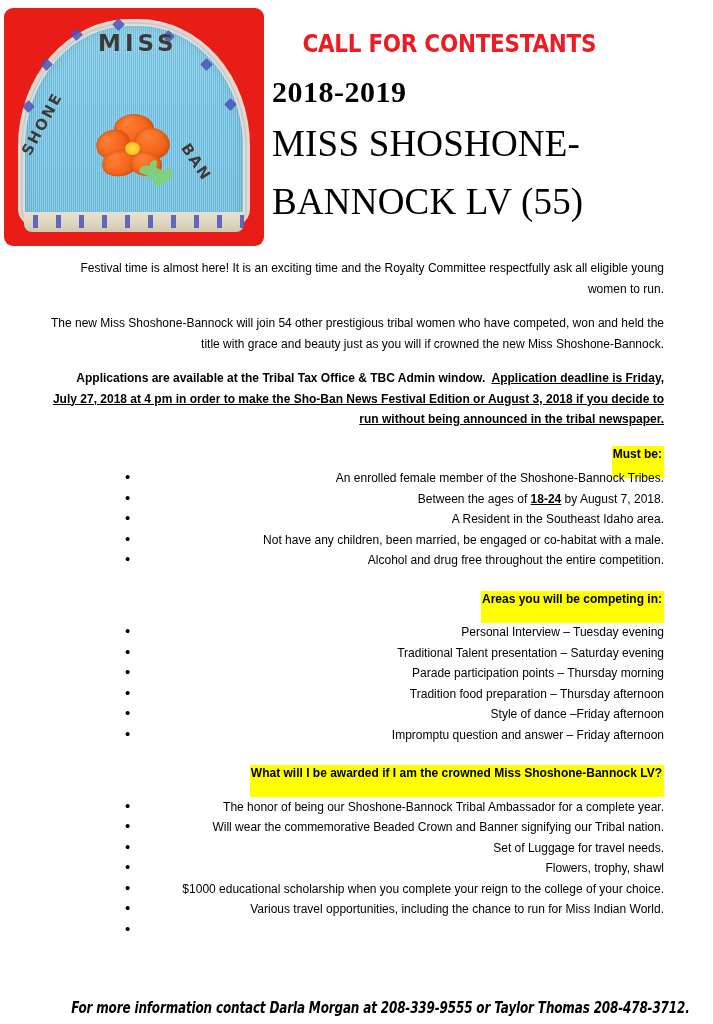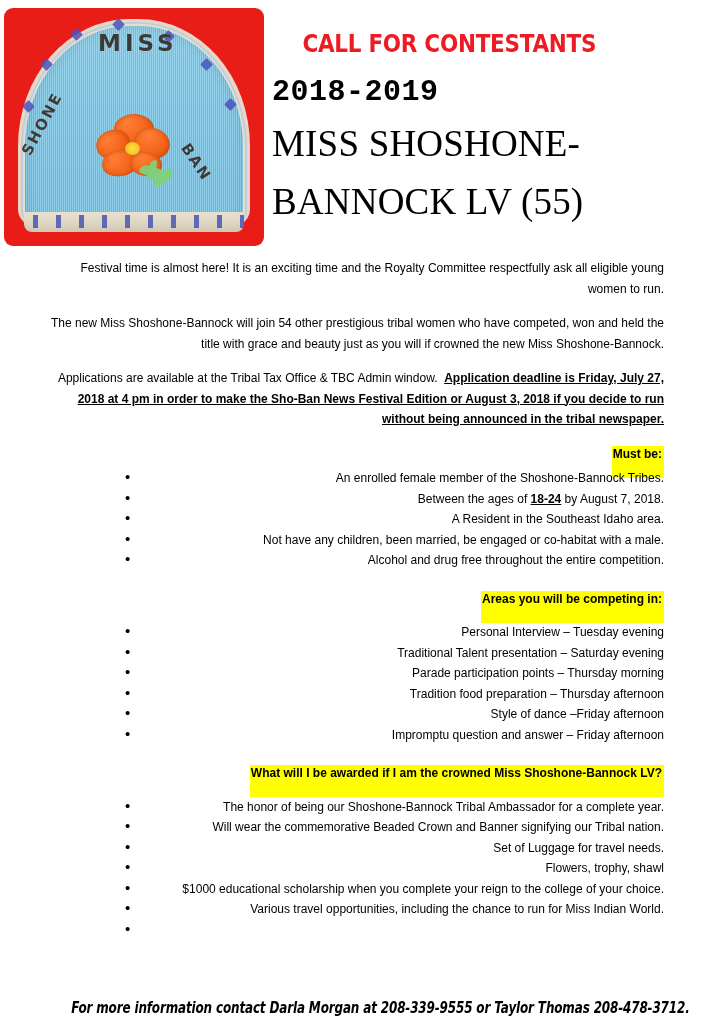--- a/index.html
+++ b/index.html
@@ -173,21 +173,21 @@
     font-size: 25px;
     line-height: 30px;
     letter-spacing: -0.3px;
     color: #ed1c24;
     transform: scaleX(0.86);
     transform-origin: center;
     margin: 10px 0 0 0;
     white-space: nowrap;
   }
   .title-year {
-    font-family: Liberation Mono, monospace;
+    font-family: Liberation Serif, serif;
     font-weight: 700;
     font-size: 30px;
     line-height: 40px;
     margin: 13px 0 0 0;
     letter-spacing: 0.5px;
   }
   .title-main {
     font-family: "Liberation Serif", serif;
     font-weight: 400;
     font-size: 37px;
@@ -203,21 +203,21 @@
     top: 258px;
     width: 614px;
     font-size: 12px;
     line-height: 20.5px;
     text-align: right;
   }
   p.para {
     margin: 0 0 14px 0;
   }
 
-  .bold { font-weight: 400; }
+  .bold { font-weight: 700; }
   .bold-ul { font-weight: 700; text-decoration: underline; }
 
   .hl {
     background: #ffff00;
     font-weight: 700;
     display: inline;
     padding: 1px 2px 17px 1px;
     line-height: 19px;
   }
   .section-head {

